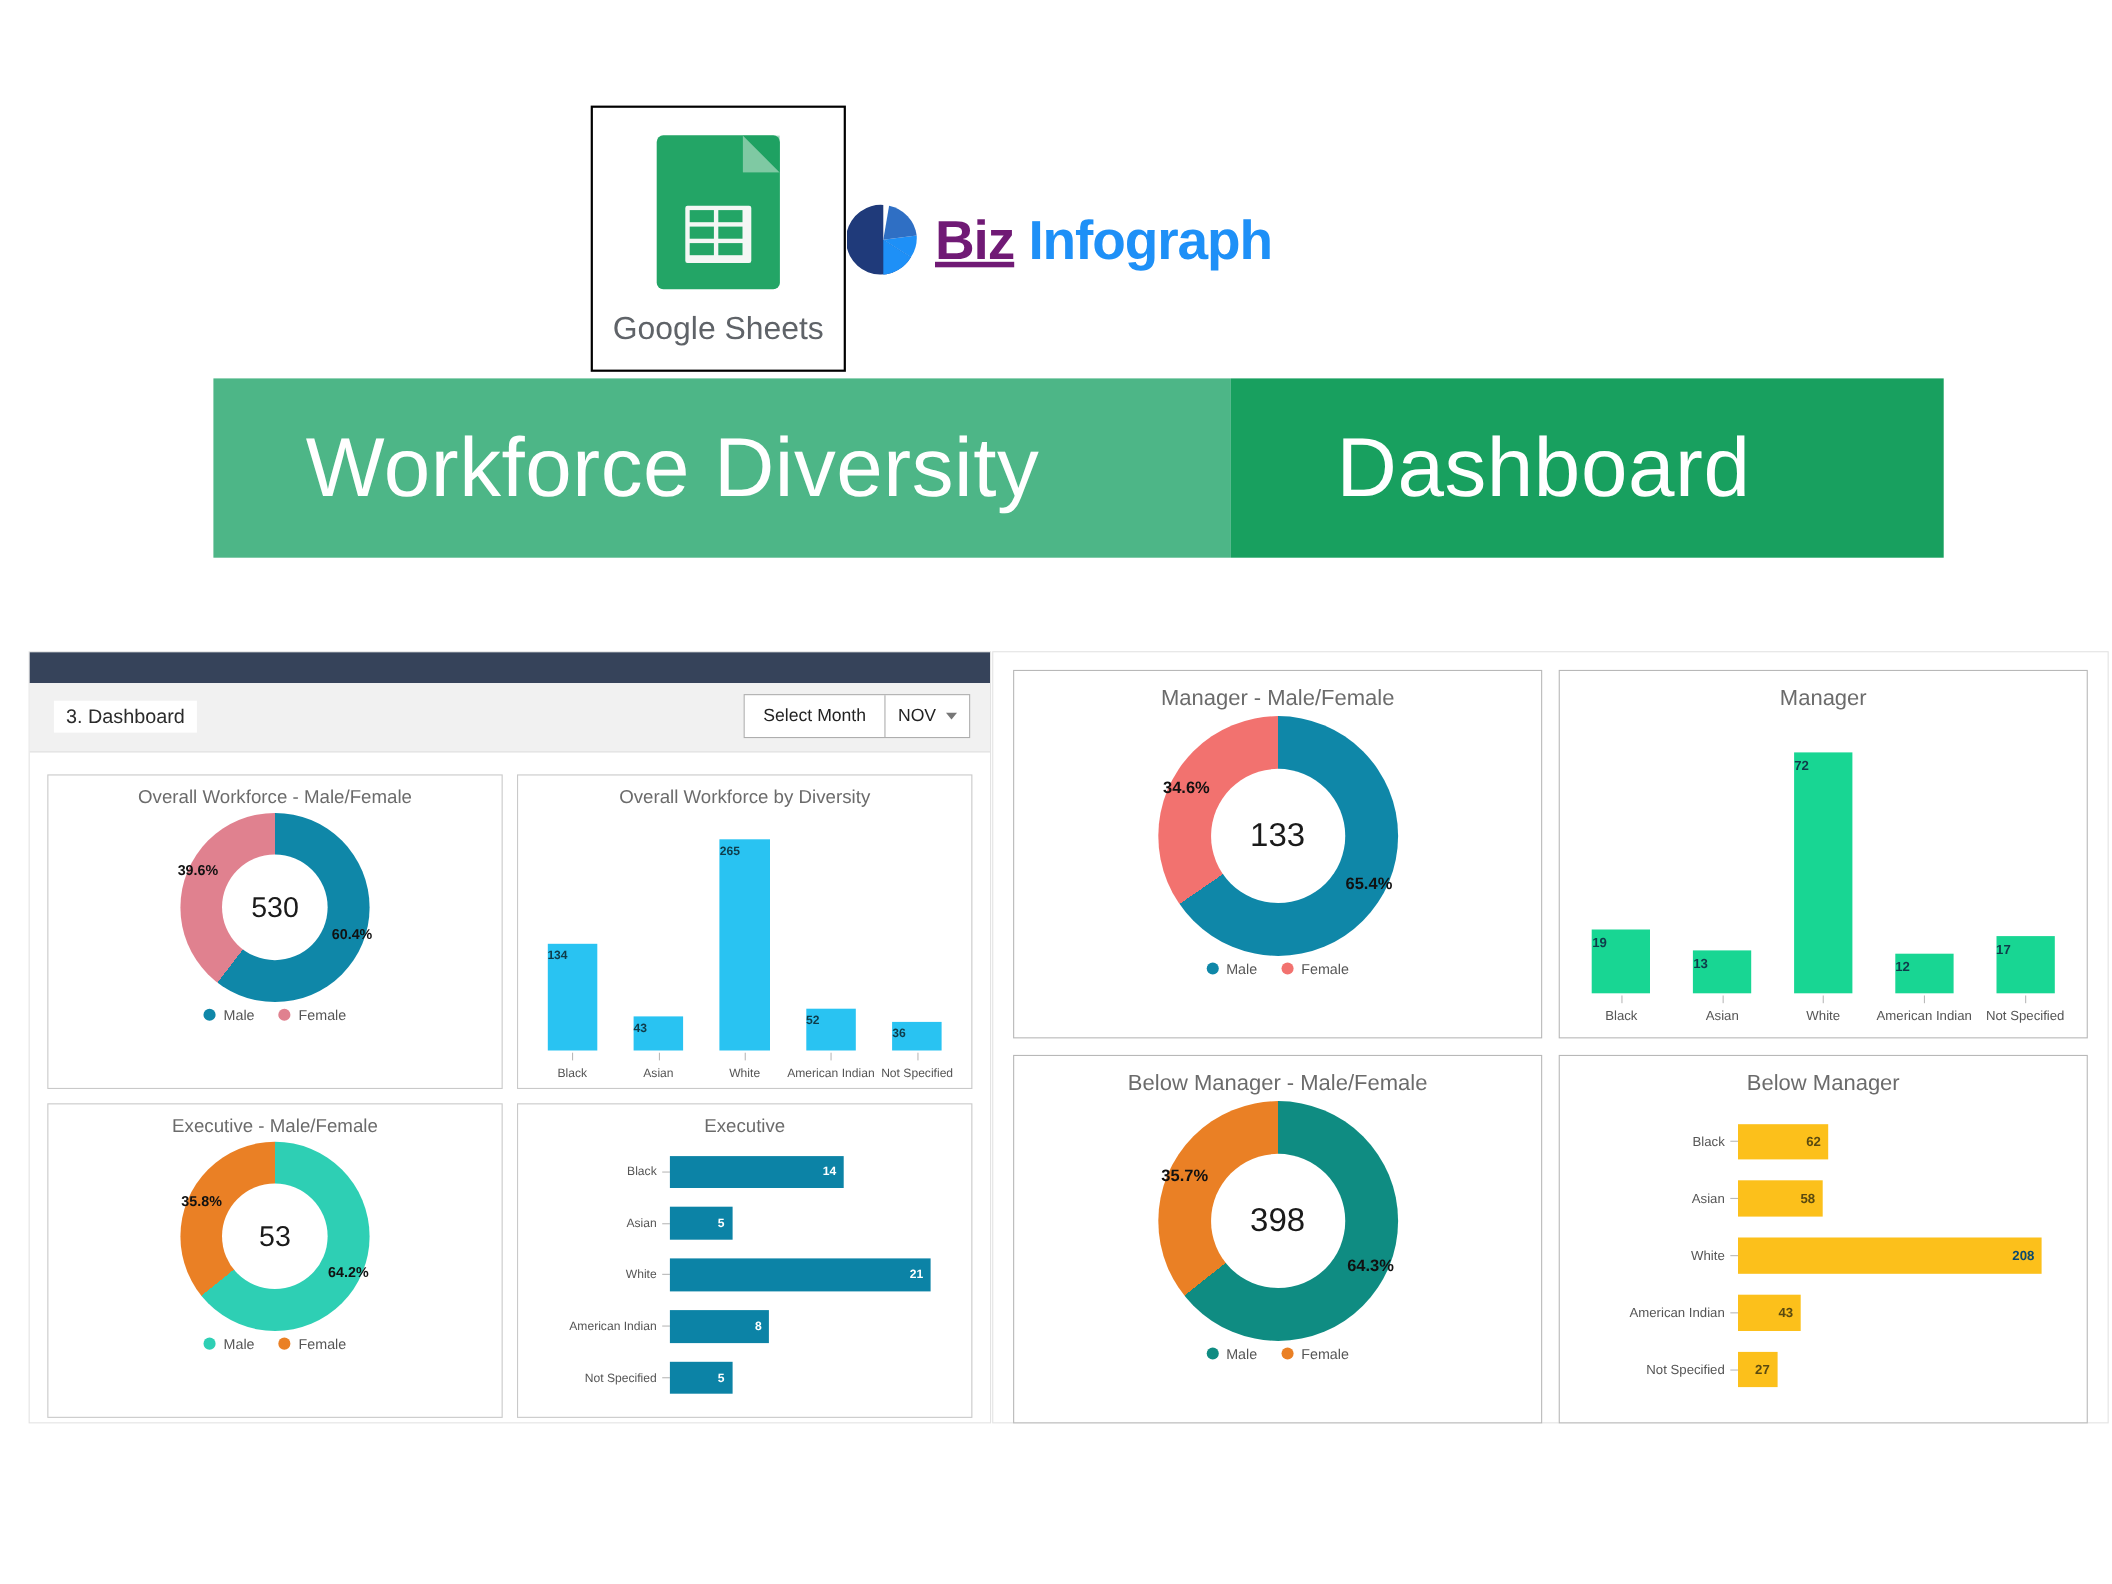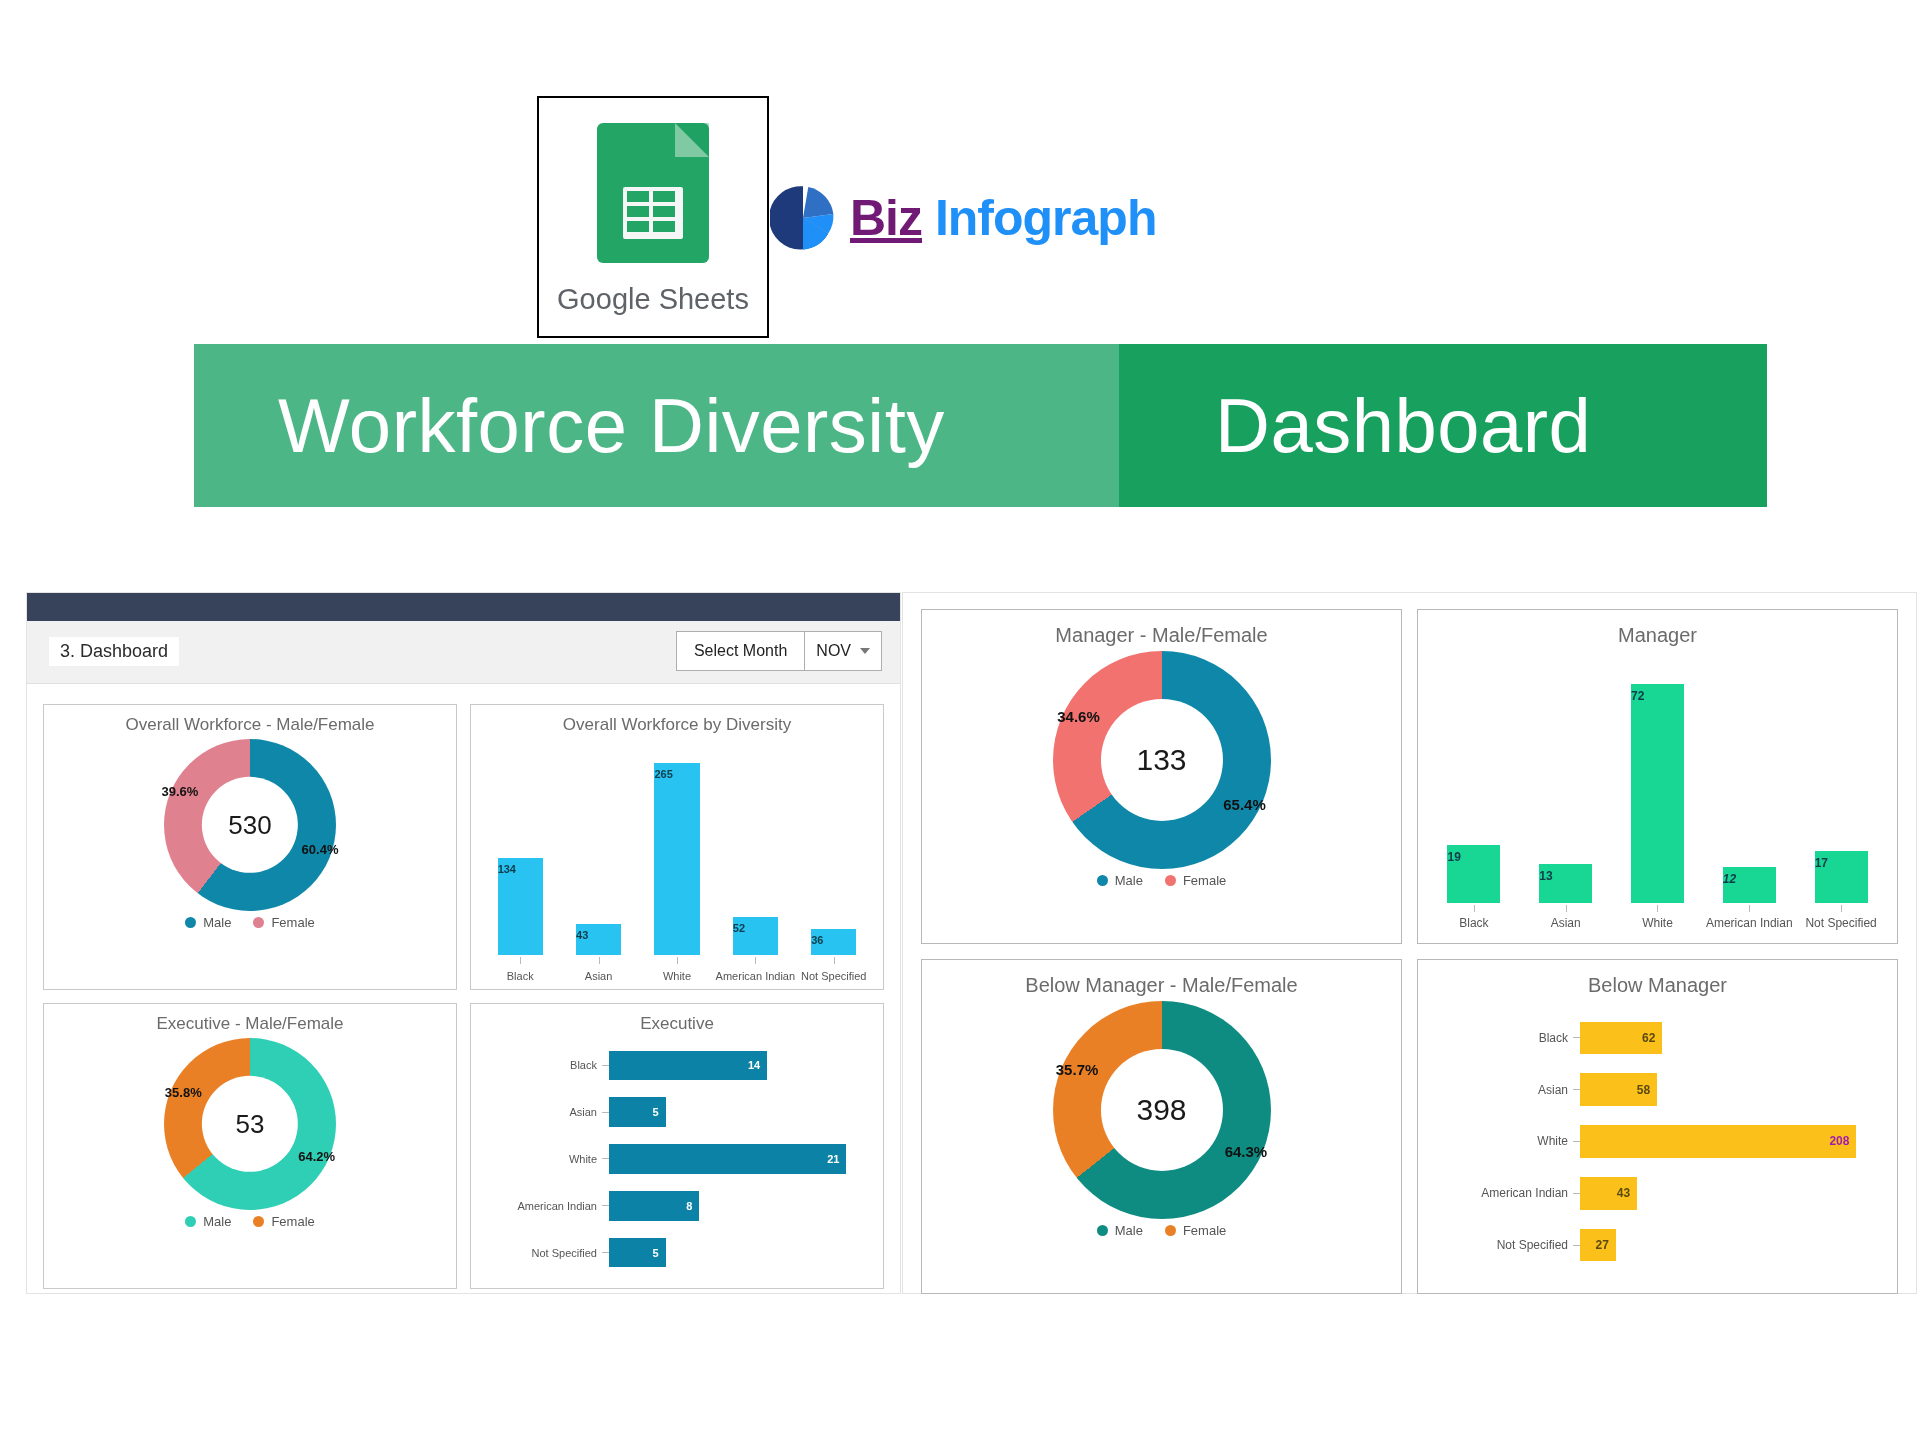--- a/index.html
+++ b/index.html
@@ -337,21 +337,21 @@
             <div class="cat">Asian</div>
           </div>
           <div class="vb">
             <div class="bar" style="background: rgb(24, 214, 147); height: 90%;">
               <div class="val">72</div>
             </div>
             <div class="tick"></div>
             <div class="cat">White</div>
           </div>
           <div class="vb">
-            <div class="bar" style="background: rgb(24, 214, 147); height: 15%; font-style: italic;">
+            <div class="bar" style="background: rgb(24, 214, 147); height: 15%;">
               <div class="val">12</div>
             </div>
             <div class="tick"></div>
             <div class="cat">American Indian</div>
           </div>
           <div class="vb">
             <div class="bar" style="background: rgb(24, 214, 147); height: 21.25%;">
               <div class="val">17</div>
             </div>
             <div class="tick"></div>
@@ -402,21 +402,21 @@
               <div class="bar" style="background: rgb(252, 192, 27); width: 25.4386%;">
                 <div class="val" style="color: rgb(90, 74, 16);">58</div>
               </div>
             </div>
           </div>
           <div class="hb">
             <div class="cat">White</div>
             <div class="tickh"></div>
             <div class="bwrap">
               <div class="bar" style="background: rgb(252, 192, 27); width: 91.2281%;">
-                <div class="val" style="color: #a21caf; text-align: center;">208</div>
+                <div class="val" style="color: #0c4a6e; text-align: center;">208</div>
               </div>
             </div>
           </div>
           <div class="hb">
             <div class="cat">American Indian</div>
             <div class="tickh"></div>
             <div class="bwrap">
               <div class="bar" style="background: rgb(252, 192, 27); width: 18.8596%;">
                 <div class="val" style="color: rgb(90, 74, 16);">43</div>
               </div>

